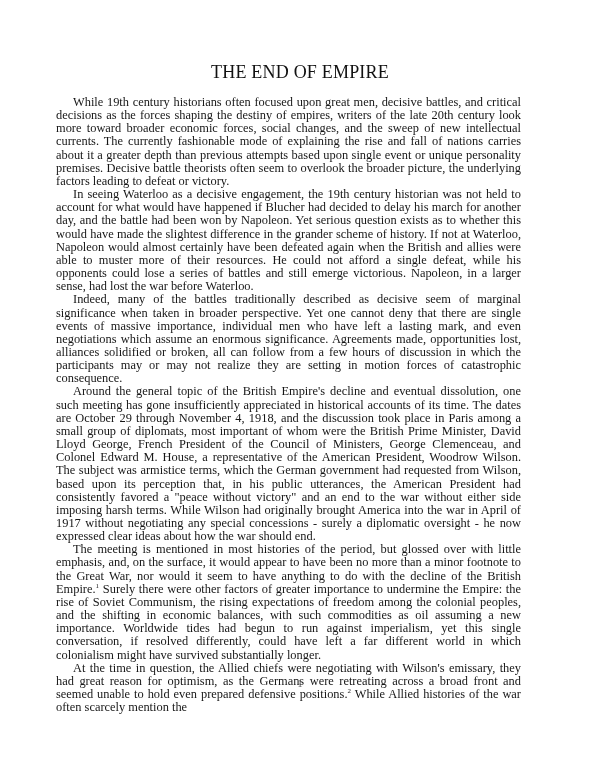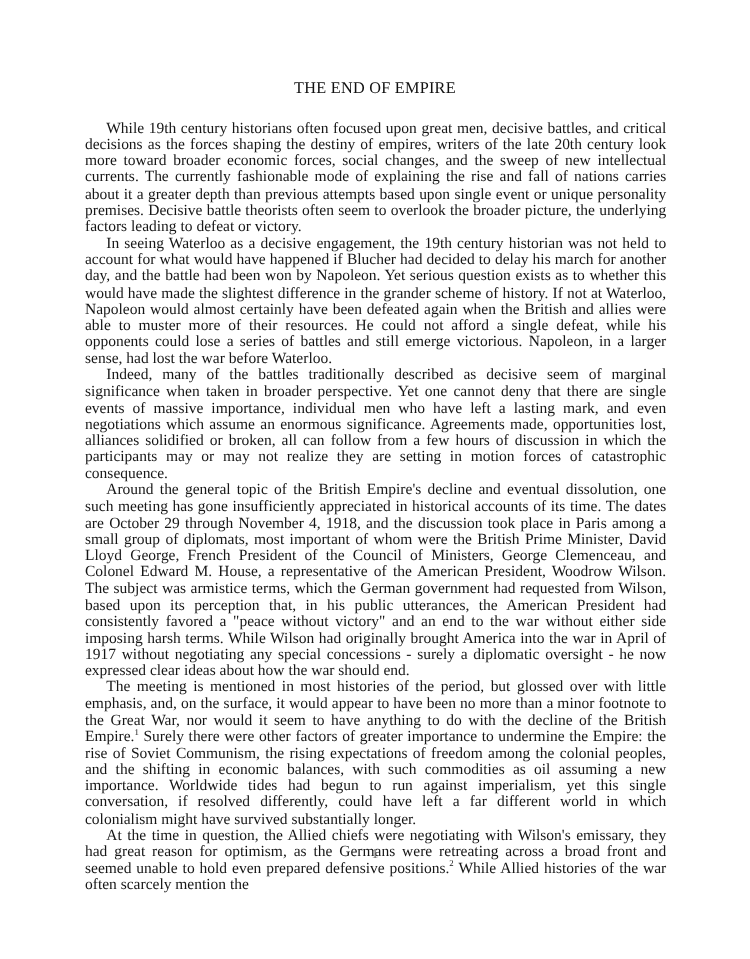--- a/index.html
+++ b/index.html
@@ -21,29 +21,29 @@
       width: 600px;
       height: 767px;
       background: #ffffff;
     }
     .title {
       position: absolute;
       top: 62px;
       left: 0;
       width: 600px;
       text-align: center;
-      font-size: 13px;
+      font-size: 18px;
       letter-spacing: 0.2px;
       color: #111;
       margin: 0;
       font-weight: normal;
     }
     .body-text {
       position: absolute;
-      left: 68px;
+      left: 56px;
       top: 96px;
       width: 465px;
       font-size: 12.4px;
       line-height: 13.15px;
       text-align: justify;
       color: #161616;
     }
     .body-text p {
       margin: 0;
       text-indent: 17px;

